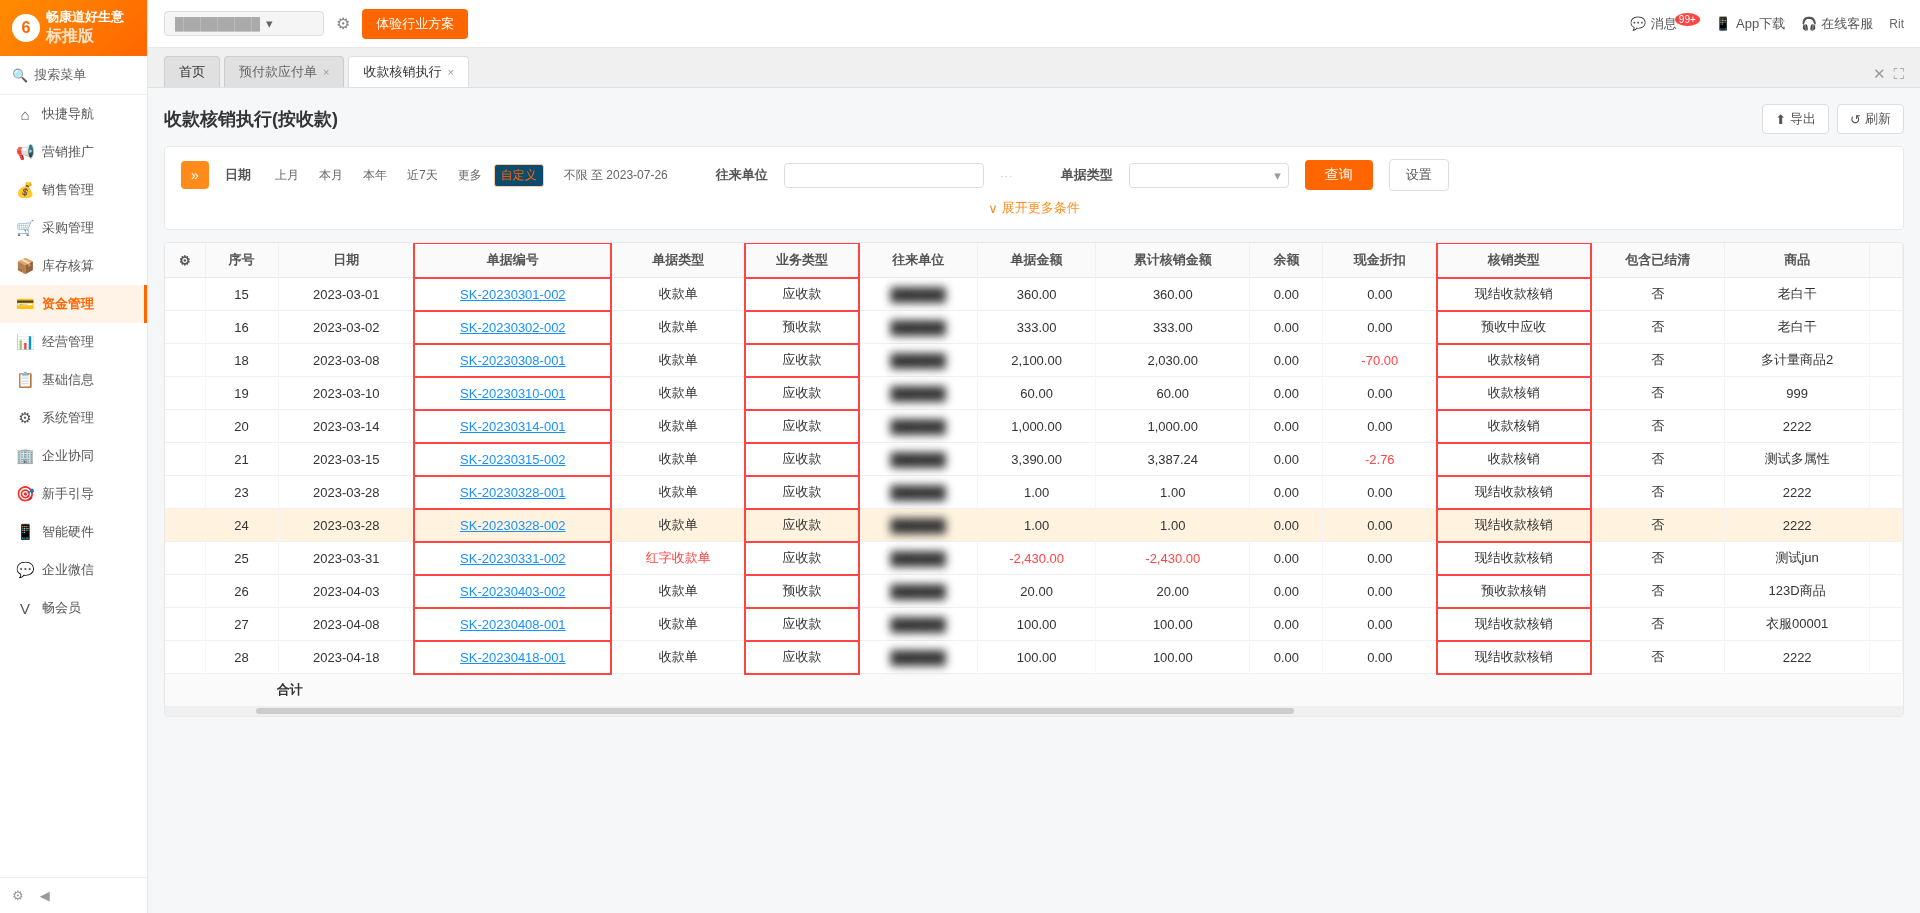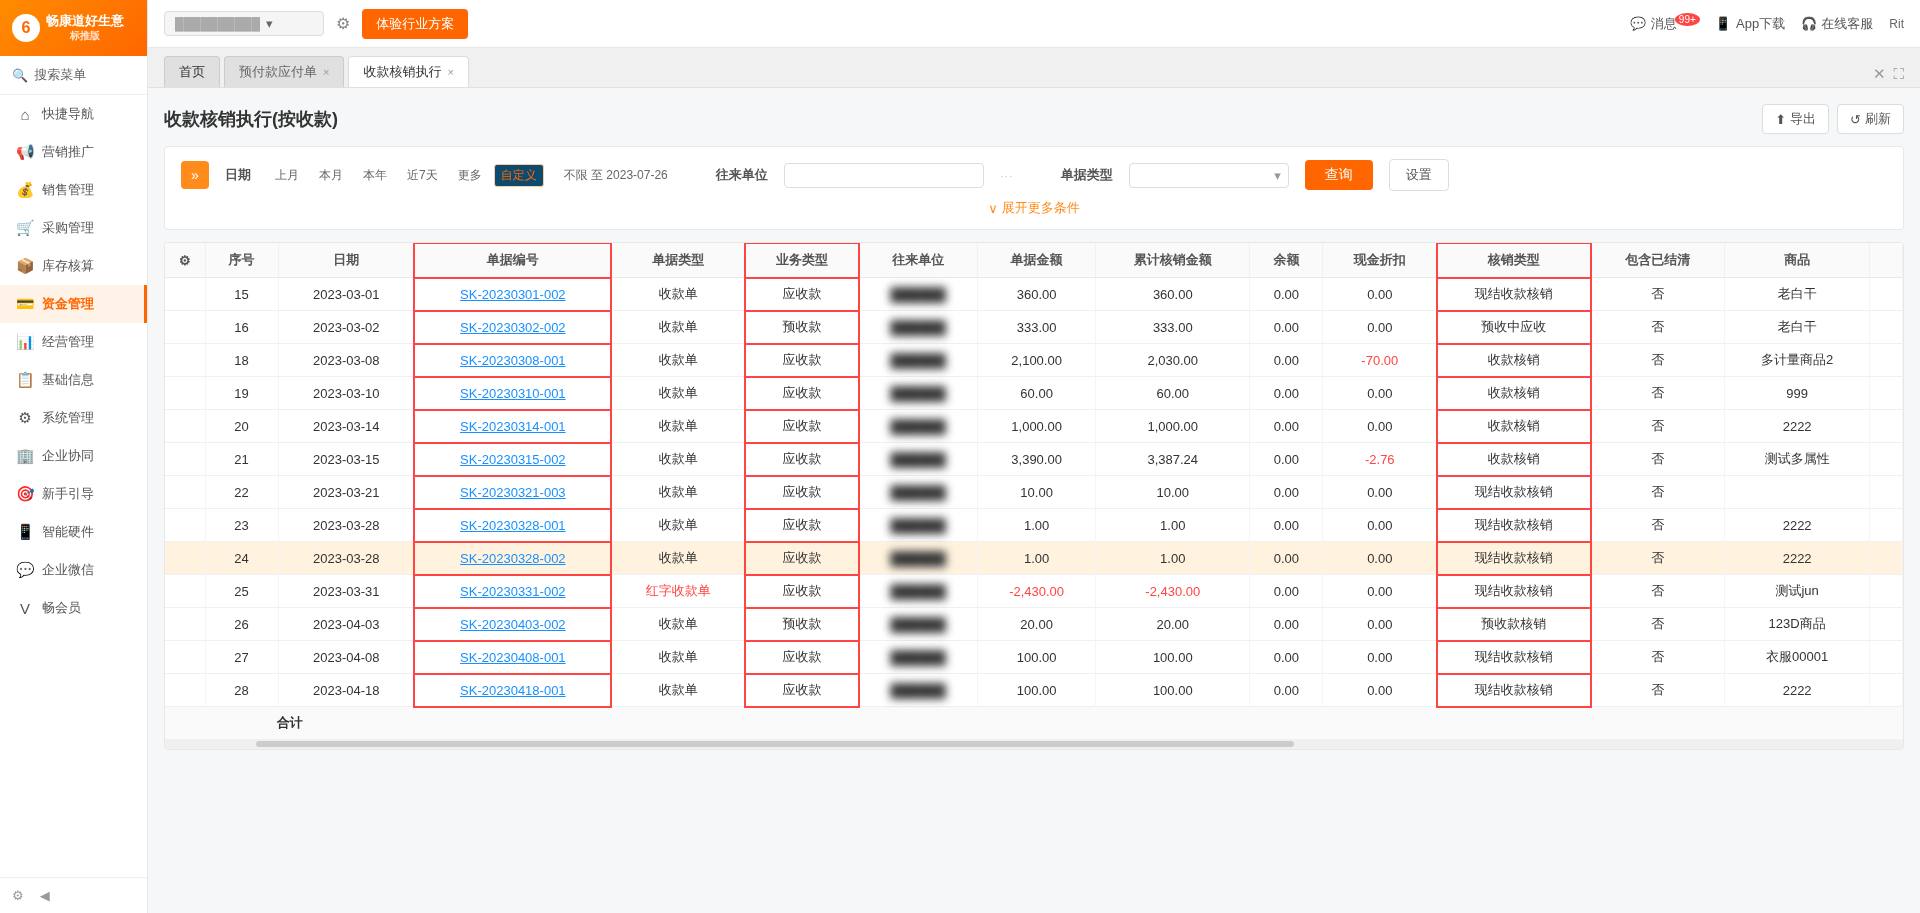--- a/index.html
+++ b/index.html
@@ -26,21 +26,21 @@
       height: 56px;
     }
     .sidebar-logo-icon {
       width: 28px; height: 28px;
       background: #fff;
       border-radius: 50%;
       display: flex; align-items: center; justify-content: center;
       color: #ff6600; font-size: 16px; font-weight: bold;
     }
     .sidebar-logo-text { line-height: 1.3; }
-    .sidebar-logo-sub { font-size: 10px; color: rgba(255,255,255,0.8); text-align: center; }
+    .sidebar-logo-sub { font-size: 16px; color: rgba(255,255,255,0.8); }
     .sidebar-search {
       padding: 10px 12px;
       display: flex; align-items: center; gap: 6px;
       color: #666; cursor: pointer;
       border-bottom: 1px solid #f0f0f0;
     }
     .sidebar-nav { flex: 1; overflow-y: auto; }
     .sidebar-item {
       display: flex; align-items: center; gap: 8px;
       padding: 10px 16px;
@@ -515,37 +515,20 @@
                 <td>3,387.24</td>
                 <td>0.00</td>
                 <td class="neg">-2.76</td>
                 <td class="td-red-border">收款核销</td>
                 <td>否</td>
                 <td>测试多属性</td>
                 <td></td>
               </tr>
               <tr>
                 <td></td>
-                <td>22</td>
-                <td>2023-03-21</td>
-                <td class="link td-red-border">SK-20230321-003</td>
-                <td>收款单</td>
-                <td class="td-red-border">应收款</td>
-                <td style="filter: blur(4px); user-select: none;">██████</td>
-                <td>10.00</td>
-                <td>10.00</td>
-                <td>0.00</td>
-                <td>0.00</td>
-                <td class="td-red-border">现结收款核销</td>
-                <td>否</td>
-                <td></td>
-                <td></td>
-              </tr>
-              <tr>
-                <td></td>
                 <td>23</td>
                 <td>2023-03-28</td>
                 <td class="link td-red-border">SK-20230328-001</td>
                 <td>收款单</td>
                 <td class="td-red-border">应收款</td>
                 <td style="filter: blur(4px); user-select: none;">██████</td>
                 <td>1.00</td>
                 <td>1.00</td>
                 <td>0.00</td>
                 <td>0.00</td>

